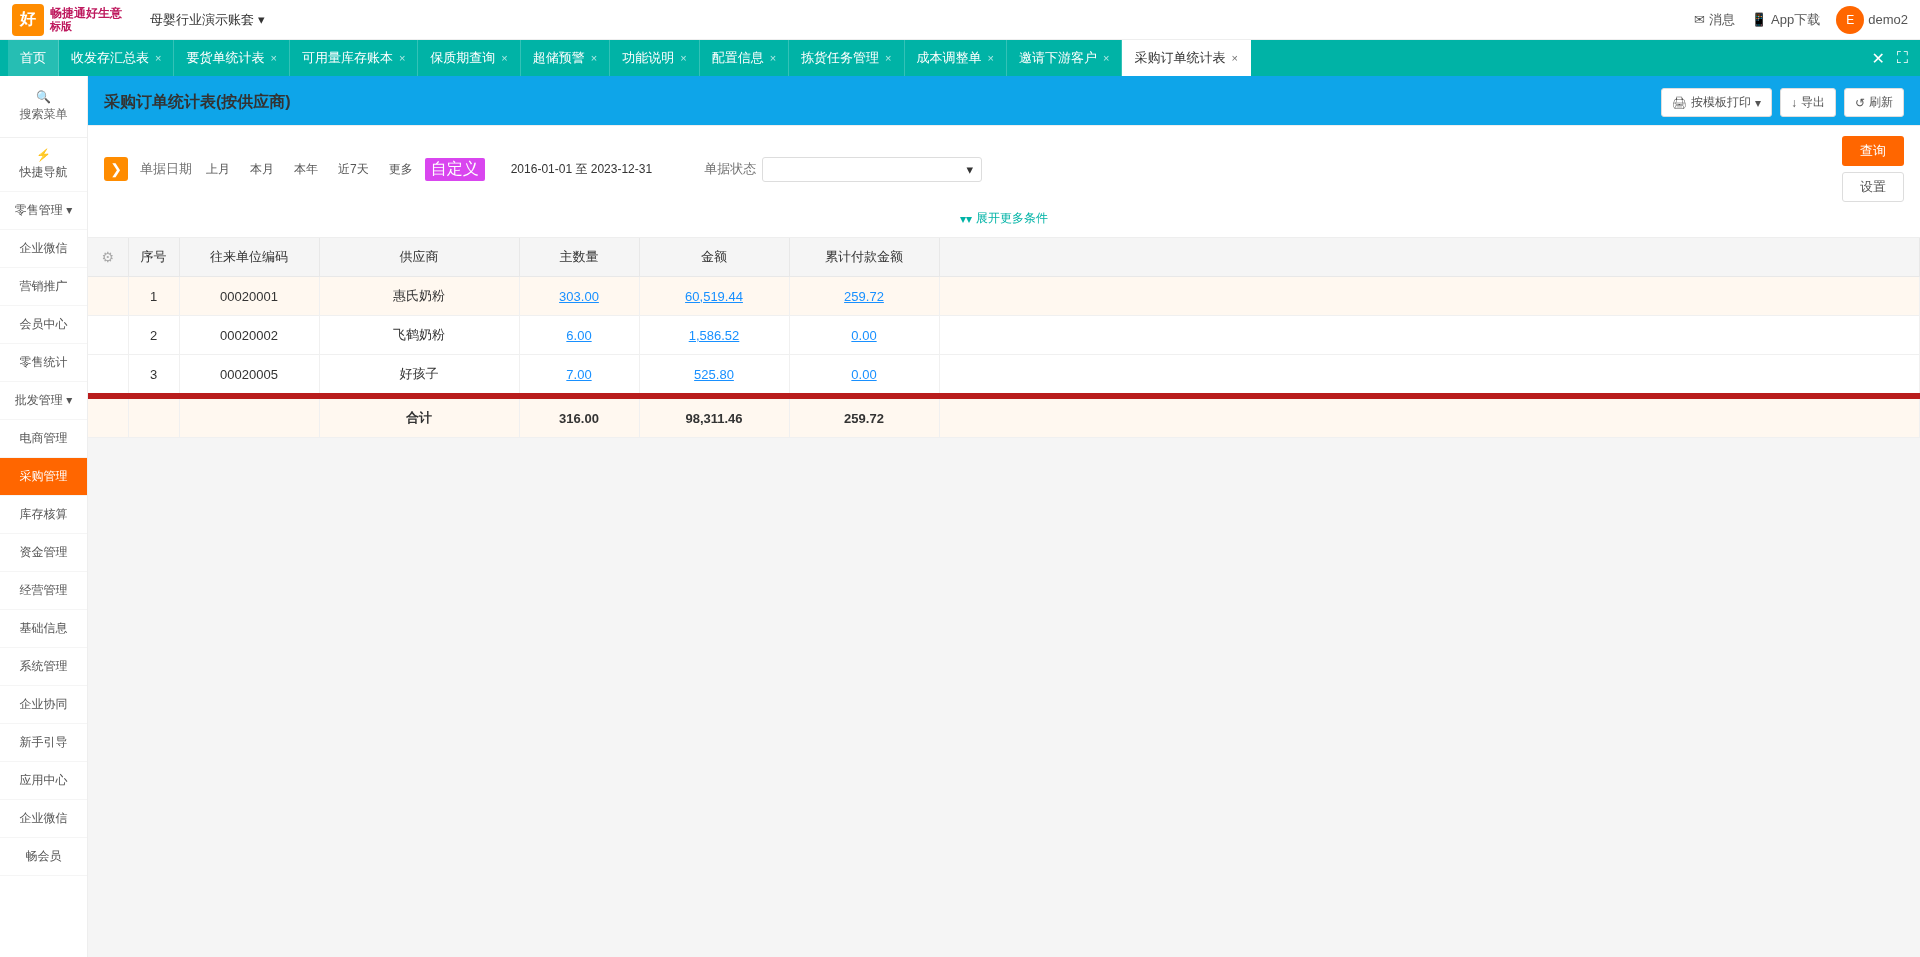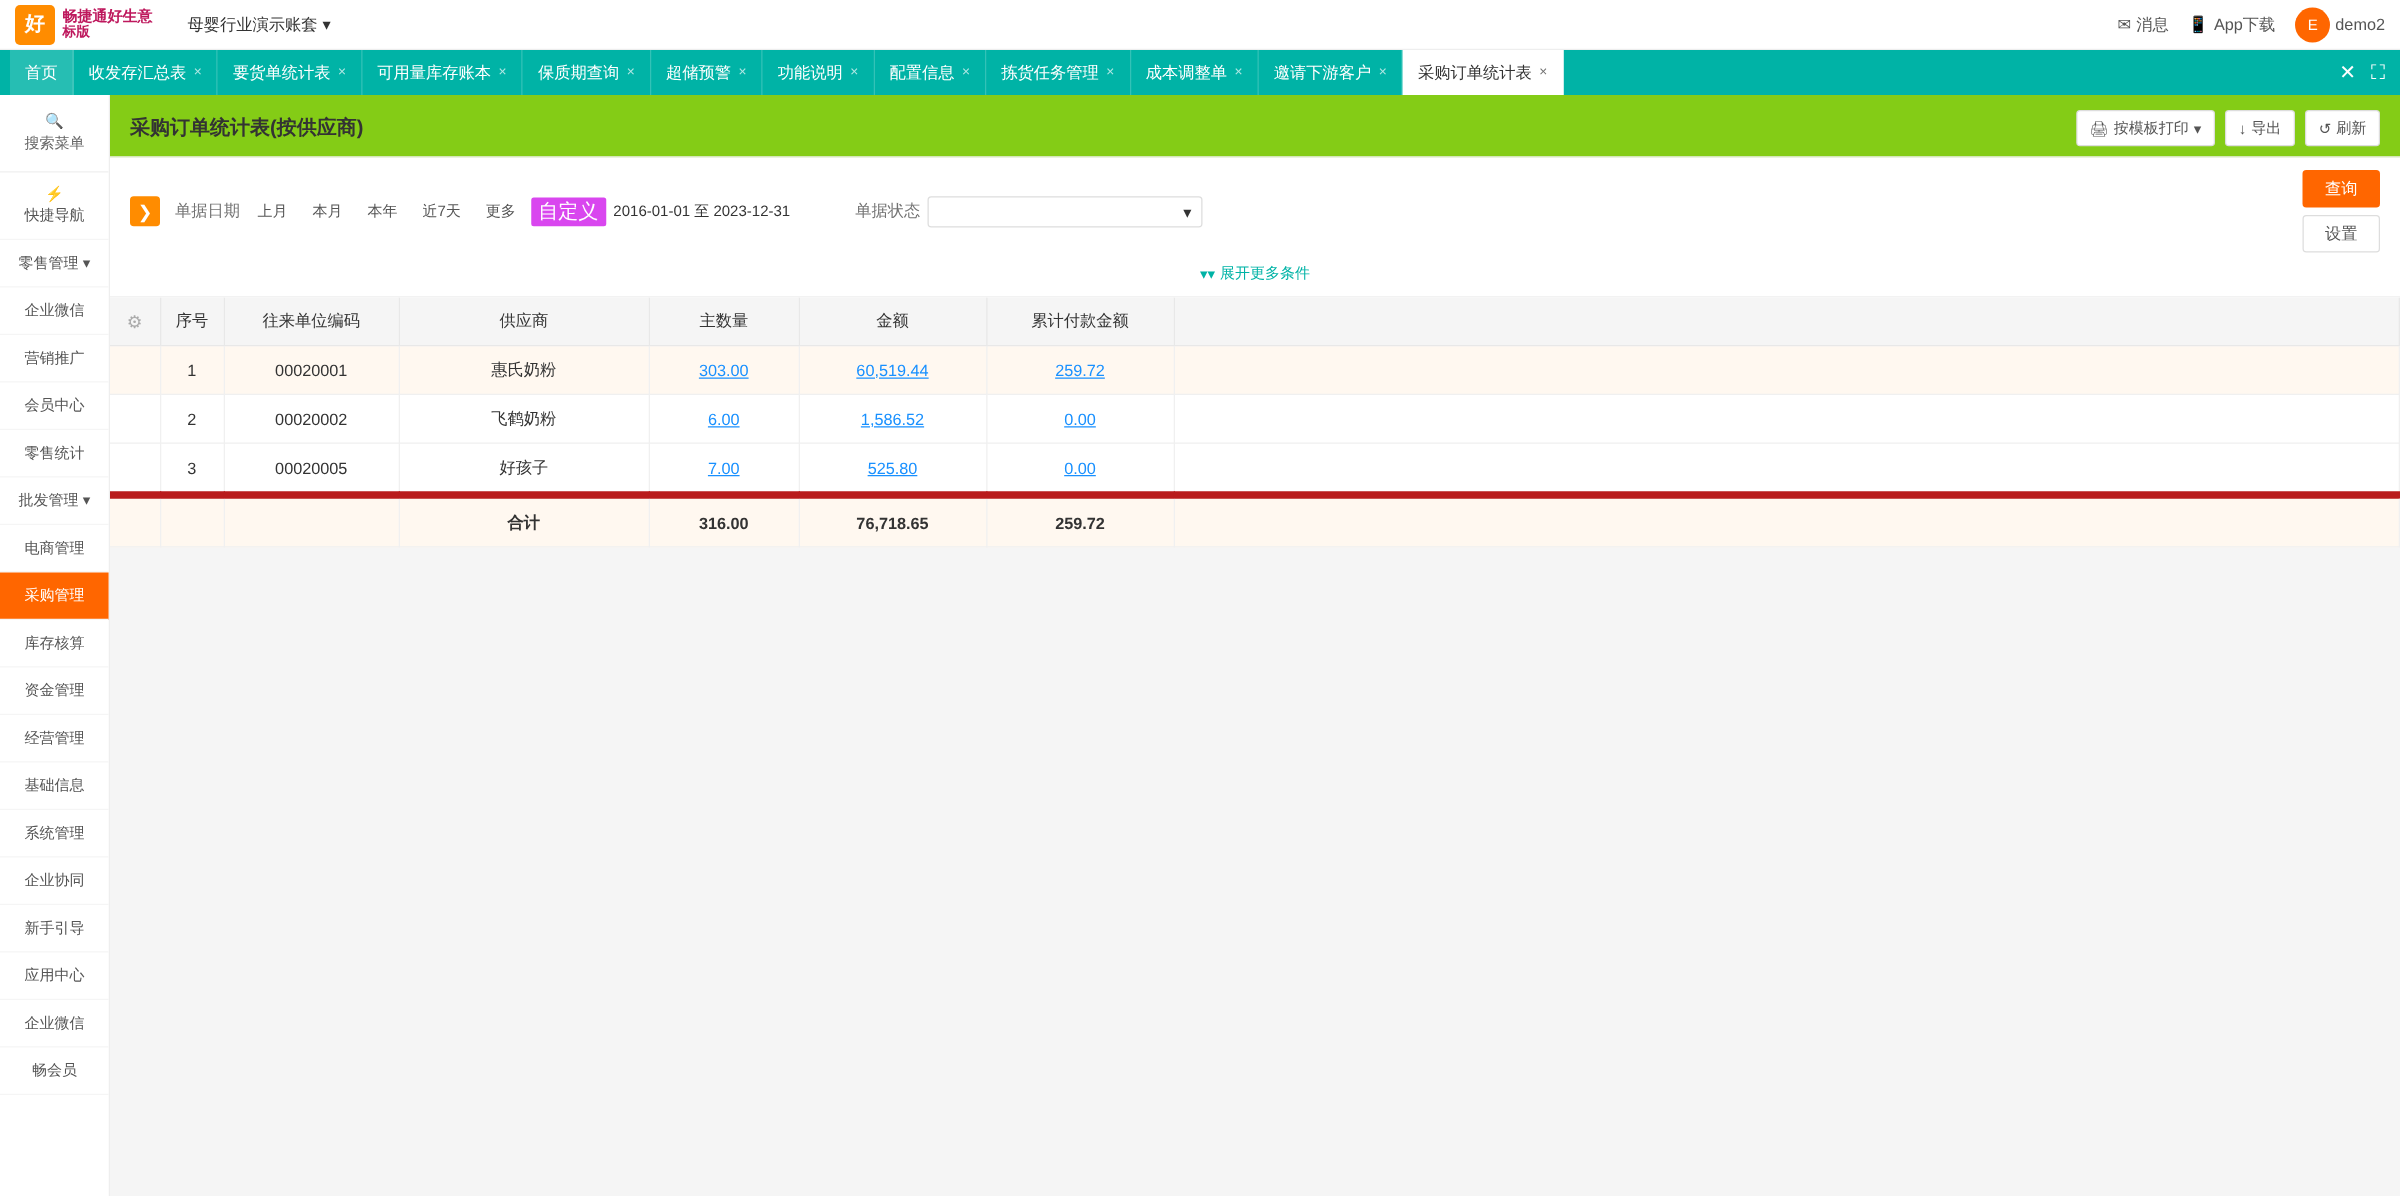--- a/index.html
+++ b/index.html
@@ -32,21 +32,21 @@
     .sidebar { width: 88px; background: white; border-right: 1px solid #eee; display: flex; flex-direction: column; overflow-y: auto; flex-shrink: 0; }
     .sidebar-search { padding: 8px; border-bottom: 1px solid #f0f0f0; }
     .sidebar-search-btn { width: 100%; padding: 6px 4px; background: none; border: none; color: #666; font-size: 12px; cursor: pointer; display: flex; flex-direction: column; align-items: center; gap: 2px; }
     .sidebar-item { padding: 10px 4px; text-align: center; cursor: pointer; color: #555; font-size: 12px; border-bottom: 1px solid #f5f5f5; display: flex; flex-direction: column; align-items: center; gap: 2px; }
     .sidebar-item.active { background: #ff6600; color: white; }
 
     
     .content { flex: 1; display: flex; flex-direction: column; overflow: hidden; }
 
     
-    .page-header { padding: 12px 16px 8px; background: #84cc16; border-bottom: 1px solid #eee; flex-shrink: 0; display: flex; align-items: center; justify-content: space-between; }
+    .page-header { padding: 12px 16px 8px; background: #0ea5e9; border-bottom: 1px solid #eee; flex-shrink: 0; display: flex; align-items: center; justify-content: space-between; }
     .page-title { font-size: 16px; font-weight: bold; color: #333; }
     .page-actions { display: flex; gap: 8px; align-items: center; }
     .btn-template { display: flex; align-items: center; gap: 4px; border: 1px solid #ddd; background: white; padding: 5px 10px; border-radius: 3px; cursor: pointer; font-size: 12px; color: #555; }
     .btn-export { display: flex; align-items: center; gap: 4px; border: 1px solid #ddd; background: white; padding: 5px 10px; border-radius: 3px; cursor: pointer; font-size: 12px; color: #555; }
     .btn-refresh { display: flex; align-items: center; gap: 4px; border: 1px solid #ddd; background: white; padding: 5px 10px; border-radius: 3px; cursor: pointer; font-size: 12px; color: #555; }
 
     
     .filter-area { background: white; padding: 10px 16px; border-bottom: 1px solid #eee; flex-shrink: 0; }
     .filter-row { display: flex; align-items: center; gap: 12px; flex-wrap: wrap; }
     .filter-item { display: flex; align-items: center; gap: 6px; }
@@ -272,21 +272,21 @@
         <div class="filter-item">
           <span class="filter-label">单据日期</span>
           <div class="date-shortcuts">
             <span class="date-shortcut">上月</span>
             <span class="date-shortcut">本月</span>
             <span class="date-shortcut">本年</span>
             <span class="date-shortcut">近7天</span>
             <span class="date-shortcut">更多</span>
             <span class="custom-badge">自定义</span>
           </div>
-          <span class="date-range" style="margin-left:0;">2016-01-01 至 2023-12-31</span>
+          <span class="date-range" style="margin-left:20px;">2016-01-01 至 2023-12-31</span>
         </div>
         <div class="filter-item" style="margin-left:40px;">
           <span class="filter-label">单据状态</span>
           <div class="filter-select" style="min-width:220px;">
             <span></span>
             <span>▾</span>
           </div>
         </div>
         <div style="margin-left:auto; display:flex; flex-direction:column; gap:2px;">
           <button class="btn-query">查询</button>
@@ -349,21 +349,21 @@
             <td></td>
           </tr>
         </tbody>
         <tfoot>
           <tr class="table-footer">
             <td></td>
             <td></td>
             <td></td>
             <td>合计</td>
             <td>316.00</td>
-            <td>76,718.65</td>
+            <td>98,311.46</td>
             <td>259.72</td>
             <td></td>
           </tr>
         </tfoot>
       </table>
     </div>
 
   </div>
 </div>
 

